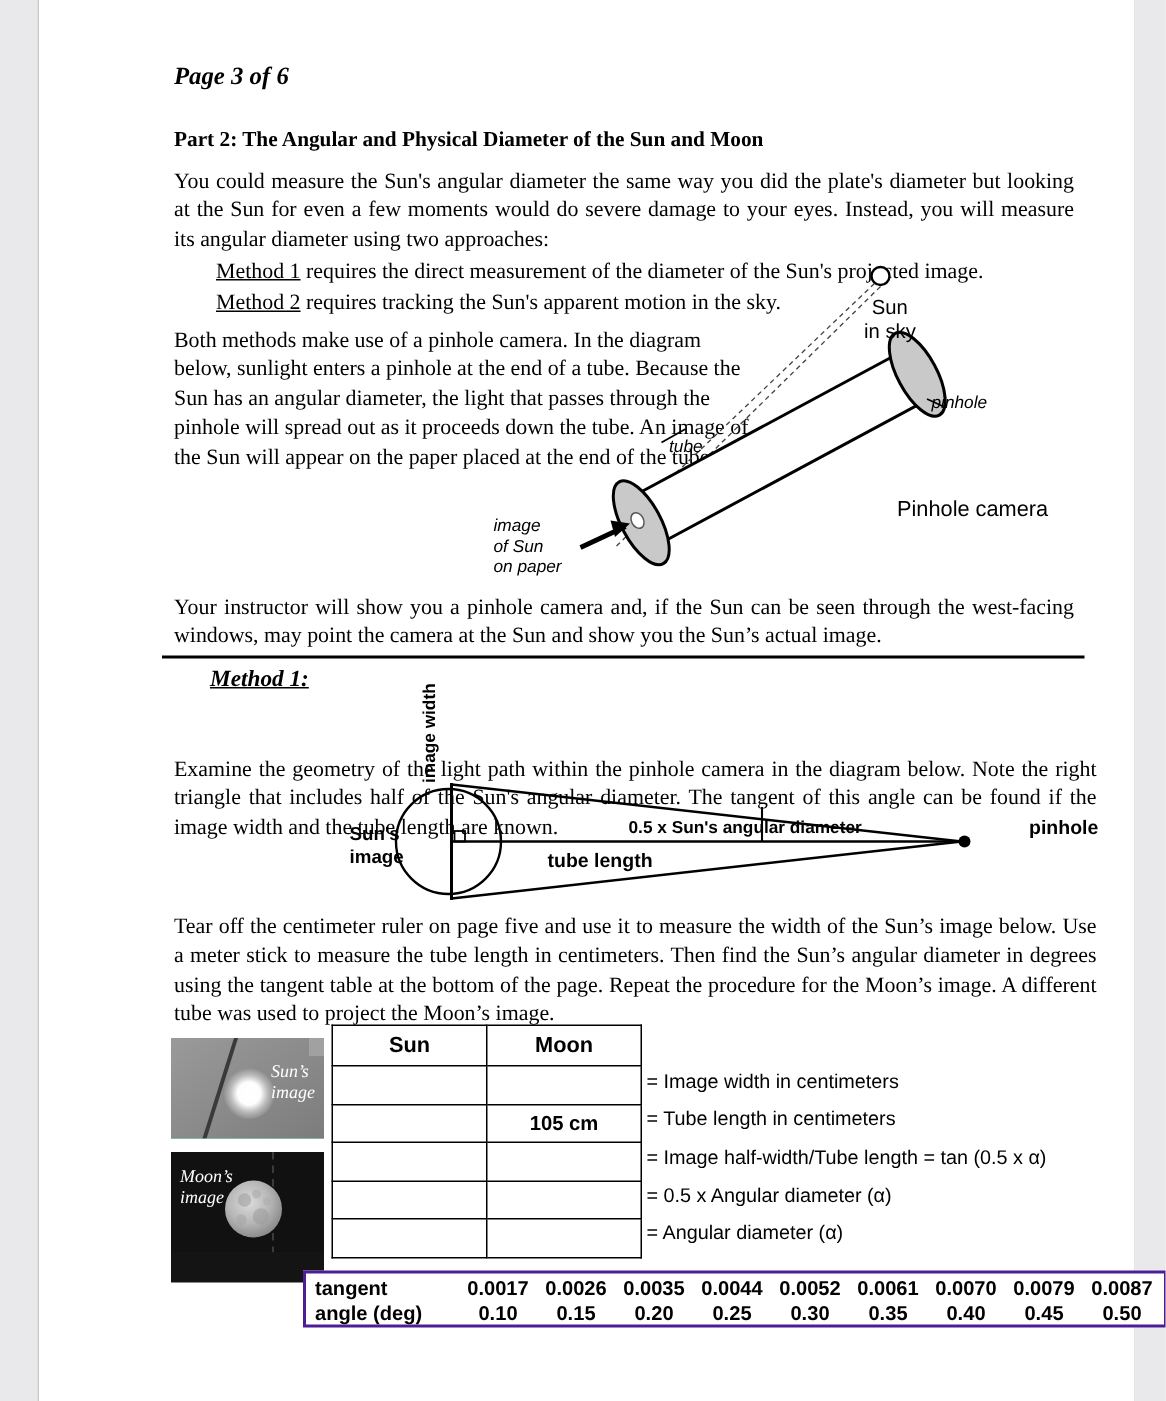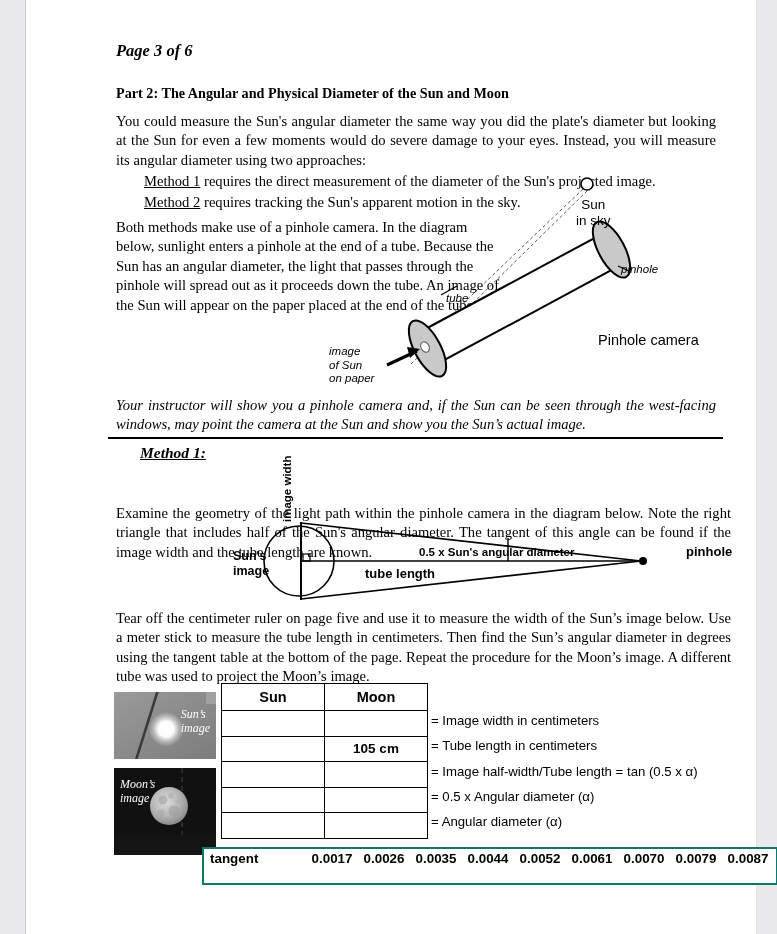--- a/index.html
+++ b/index.html
@@ -84,21 +84,21 @@
   .p1 { left: 25px; top: 112px; width: 600px; }
   .methods {
     position: absolute;
     left: 53px; top: 171px;
     width: 580px;
     font-size: 14.6px;
     line-height: 21px;
   }
   .methods u { text-decoration: underline; }
   .p2 { left: 25px; top: 218px; width: 390px; text-align: left; }
-  .p3 { left: 25px; top: 396px; width: 600px; font-style: italic; }
+  .p3 { left: 25px; top: 396px; width: 600px; }
   .p4 { left: 25px; top: 504px; width: 615px; }
   .p5 { left: 25px; top: 609px; width: 615px; }
 
   .rule {
     position: absolute;
     left: 17px; top: 437px;
     width: 615px;
     height: 0;
     border-top: 2px solid #000;
   }
@@ -247,21 +247,21 @@
     font-size: 13.2px;
     white-space: nowrap;
   }
   .rowlabel.spacer { visibility: hidden; }
 
   
   .tan-box {
     position: absolute;
     left: 111px; top: 847px;
     width: 576px; height: 38px;
-    border: 2px solid #0f766e;
+    border: 2px solid #4c1d95;
     box-sizing: border-box;
     background: #fff;
   }
   .tan-table {
     border-collapse: collapse;
     font-family: "Liberation Sans", sans-serif;
     font-size: 13.4px;
     font-weight: bold;
     margin-left: 6px;
     margin-top: 1px;
@@ -484,18 +484,30 @@
           <td class="val">0.0017</td>
           <td class="val">0.0026</td>
           <td class="val">0.0035</td>
           <td class="val">0.0044</td>
           <td class="val">0.0052</td>
           <td class="val">0.0061</td>
           <td class="val">0.0070</td>
           <td class="val">0.0079</td>
           <td class="val">0.0087</td>
         </tr>
+        <tr>
+          <td class="rowhdr">angle (deg)</td>
+          <td class="val">0.10</td>
+          <td class="val">0.15</td>
+          <td class="val">0.20</td>
+          <td class="val">0.25</td>
+          <td class="val">0.30</td>
+          <td class="val">0.35</td>
+          <td class="val">0.40</td>
+          <td class="val">0.45</td>
+          <td class="val">0.50</td>
+        </tr>
       </tbody>
         </table>
     </div>
 
   </div>
 </div>
 
 </body></html>

